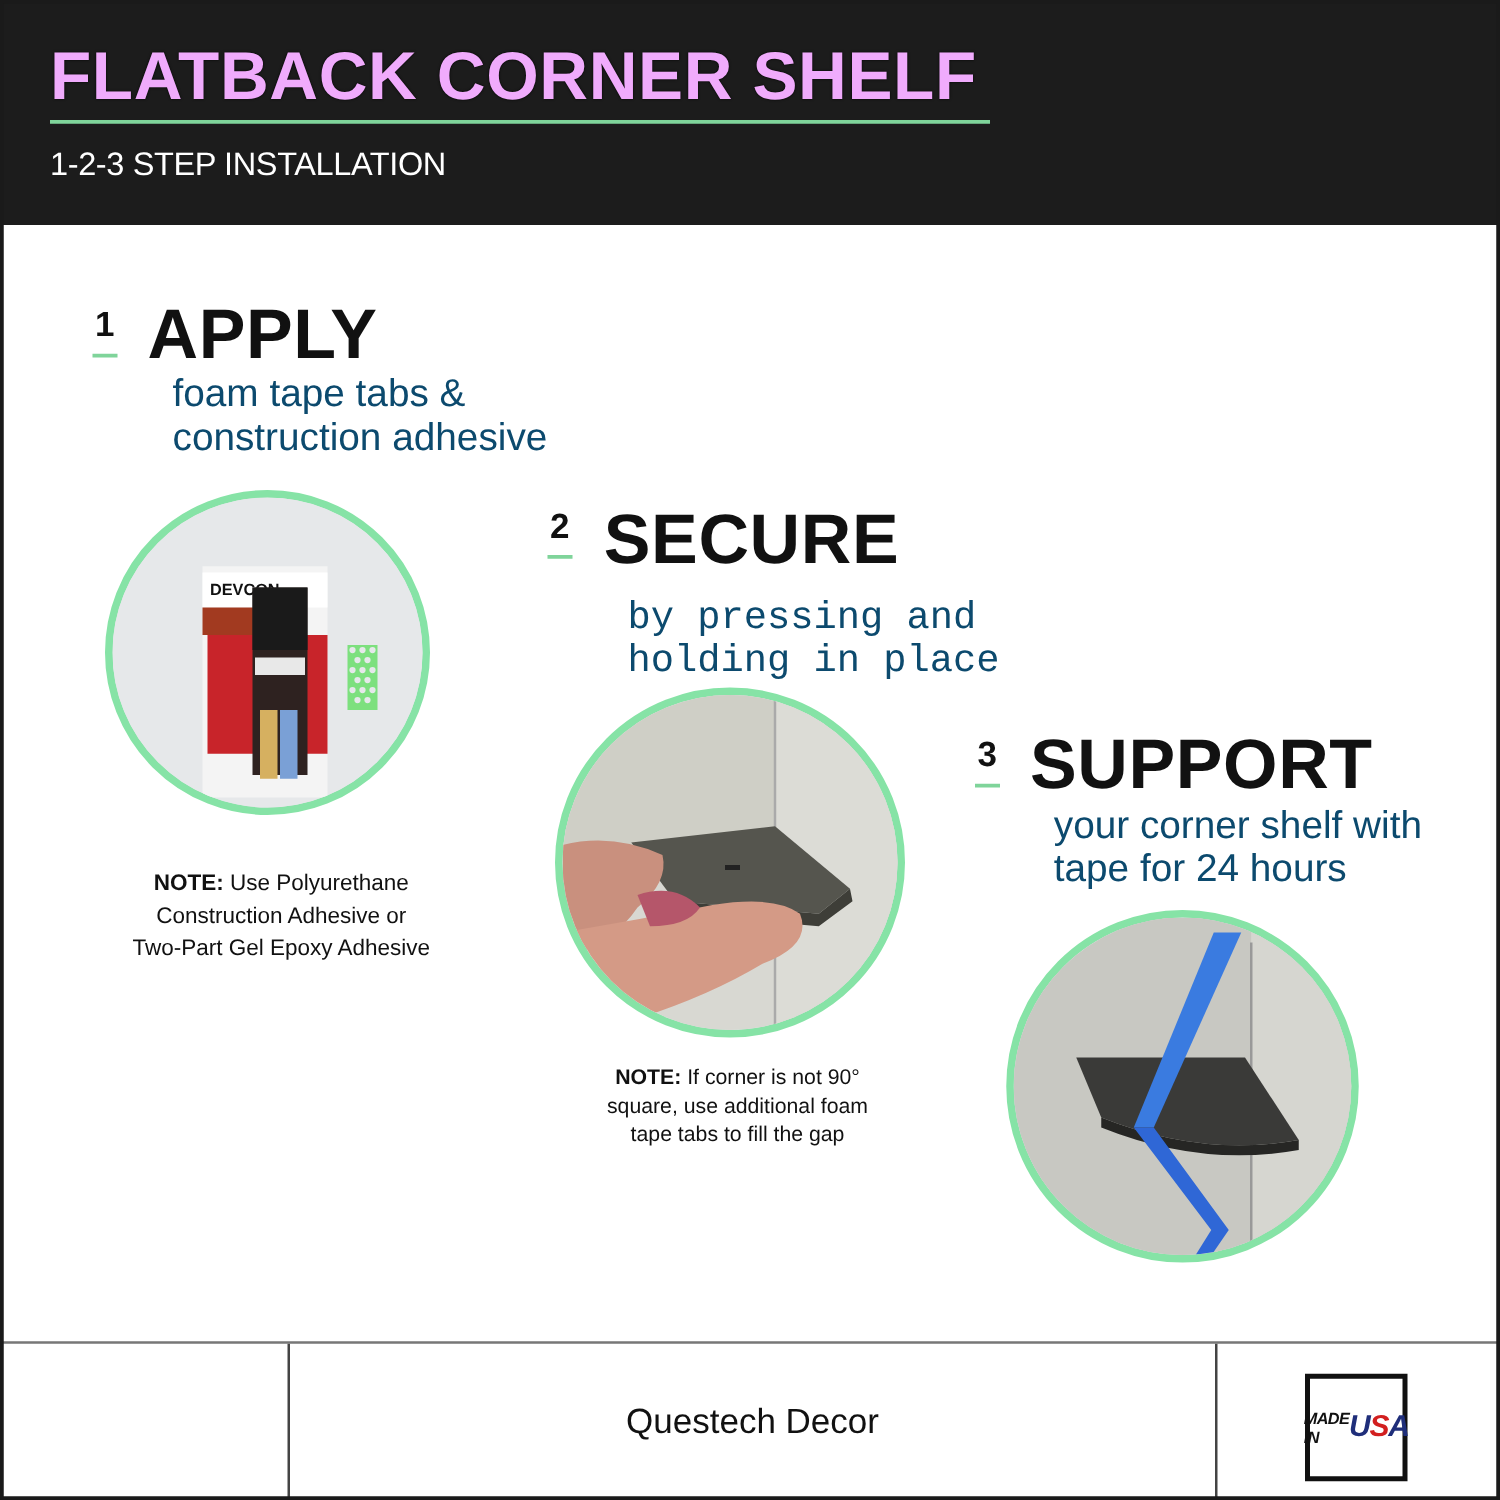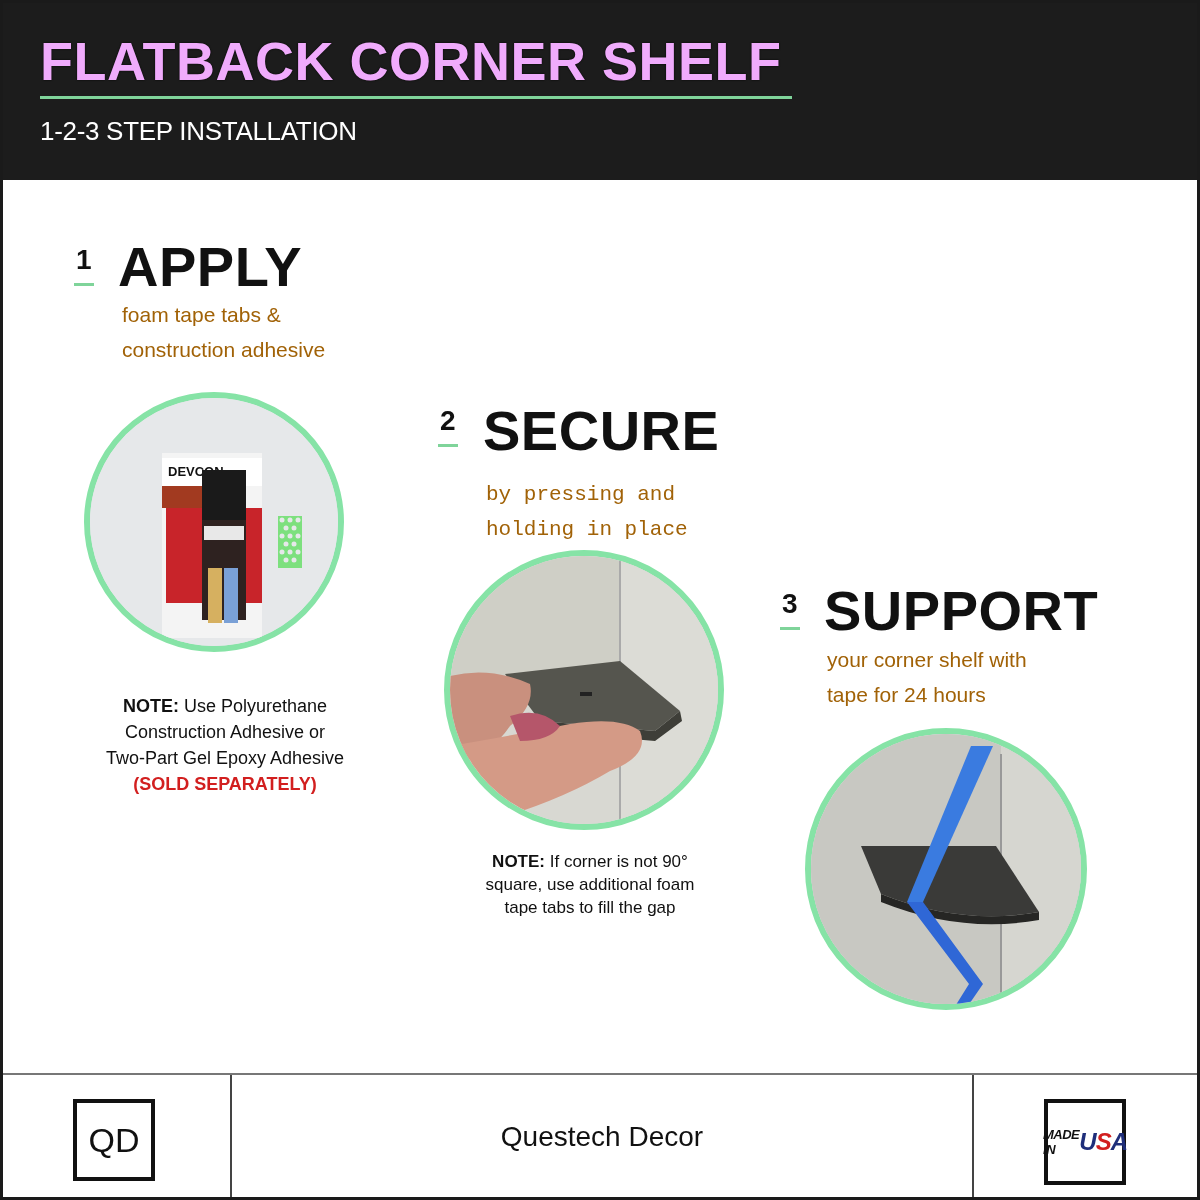--- a/index.html
+++ b/index.html
@@ -11,21 +11,21 @@
     
     .header { position: absolute; left: 0; top: 0; width: 1200px; height: 180px; background: #1c1c1c; }
     .header-title { position: absolute; left: 40px; top: 30px; font-size: 54px; font-weight: bold; color: #f0abfc; letter-spacing: 0.5px; white-space: nowrap; text-shadow: 0 0 2px #000; }
     .header-rule { position: absolute; left: 40px; top: 96px; width: 752px; height: 3px; background: #7fd49a; }
     .header-sub { position: absolute; left: 40px; top: 116px; font-size: 26px; color: #ffffff; white-space: nowrap; letter-spacing: -0.3px; }
 
     
     .step-num { position: absolute; font-size: 28px; font-weight: bold; color: #111; }
     .step-num .underline { position: absolute; left: -2px; bottom: -10px; width: 20px; height: 3px; background: #7fd49a; }
     .step-title { position: absolute; font-size: 56px; font-weight: bold; color: #111; white-space: nowrap; letter-spacing: 0.5px; text-align: right; }
-    .step-desc { position: absolute; font-size: 21px; line-height: 35px; color: #a16207; white-space: nowrap; }
+    .step-desc { position: absolute; font-size: 31px; line-height: 35px; color: #0c4a6e; white-space: nowrap; margin-left: 16px; }
 
     .circle { position: absolute; border-radius: 50%; border: 6px solid #86e3a6; overflow: hidden; background: #e4e6e8; }
 
     .note { position: absolute; text-align: center; font-size: 18px; line-height: 26px; color: #111; }
     .note b { font-weight: bold; }
     .note .red { color: #d21f1f; font-weight: bold; }
 
     
     .footer { position: absolute; left: 0; top: 1073px; width: 1200px; height: 127px; border-top: 2px solid #777; background: #fff; }
     .footer-div { position: absolute; top: 0; width: 2px; height: 124px; background: #444; }
@@ -86,21 +86,20 @@
           <circle cx="208" cy="154" r="2.5"></circle>
         <circle cx="196" cy="162" r="2.5"></circle>
           <circle cx="204" cy="162" r="2.5"></circle>
       </g>
     </svg>
   </div>
   <div class="note" style="left:70px; top:693px; width:310px;">
     <div><b>NOTE:</b> <span>Use Polyurethane</span></div>
     <div>Construction Adhesive or</div>
     <div>Two-Part Gel Epoxy Adhesive</div>
-    <div class="red">(SOLD SEPARATELY)</div>
   </div>
 </div>
 
 <div>
   <div class="step-num" style="left:440px; top:405px;">
     <span>2</span>
     <span class="underline"></span>
   </div>
   <div class="step-title" style="left:483px; top:398px;">SECURE</div>
   <div class="step-desc" style="left:486px; top:477px;font-family:Liberation Mono, monospace;">
@@ -146,21 +145,20 @@
       <line x1="190" y1="20" x2="190" y2="282" stroke="#999" stroke-width="2"></line>
       <path d="M50,112 L185,112 L228,178 Q150,192 70,160 Z" fill="#3a3a38"></path>
       <path d="M70,160 Q150,192 228,178 L228,186 Q150,200 70,168 Z" fill="#262624"></path>
       <polygon points="160,12 182,12 112,168 96,168" fill="#3a7be0"></polygon>
       <polygon points="96,168 112,168 172,250 150,282 138,282 158,250" fill="#2f67d6"></polygon>
     </svg>
   </div>
 </div>
 
 <div class="footer">
-  <div class="qd-logo">QD</div>
   <div class="footer-div" style="left:230px;"></div>
   <div class="brand">Questech Decor</div>
   <div class="footer-div" style="left:972px;"></div>
   <div class="usa-badge">
     <div class="made">MADE IN</div>
     <div class="usa">
       <span class="u">U</span><span class="s">S</span><span class="a">A</span>
     </div>
   </div>
 </div>

